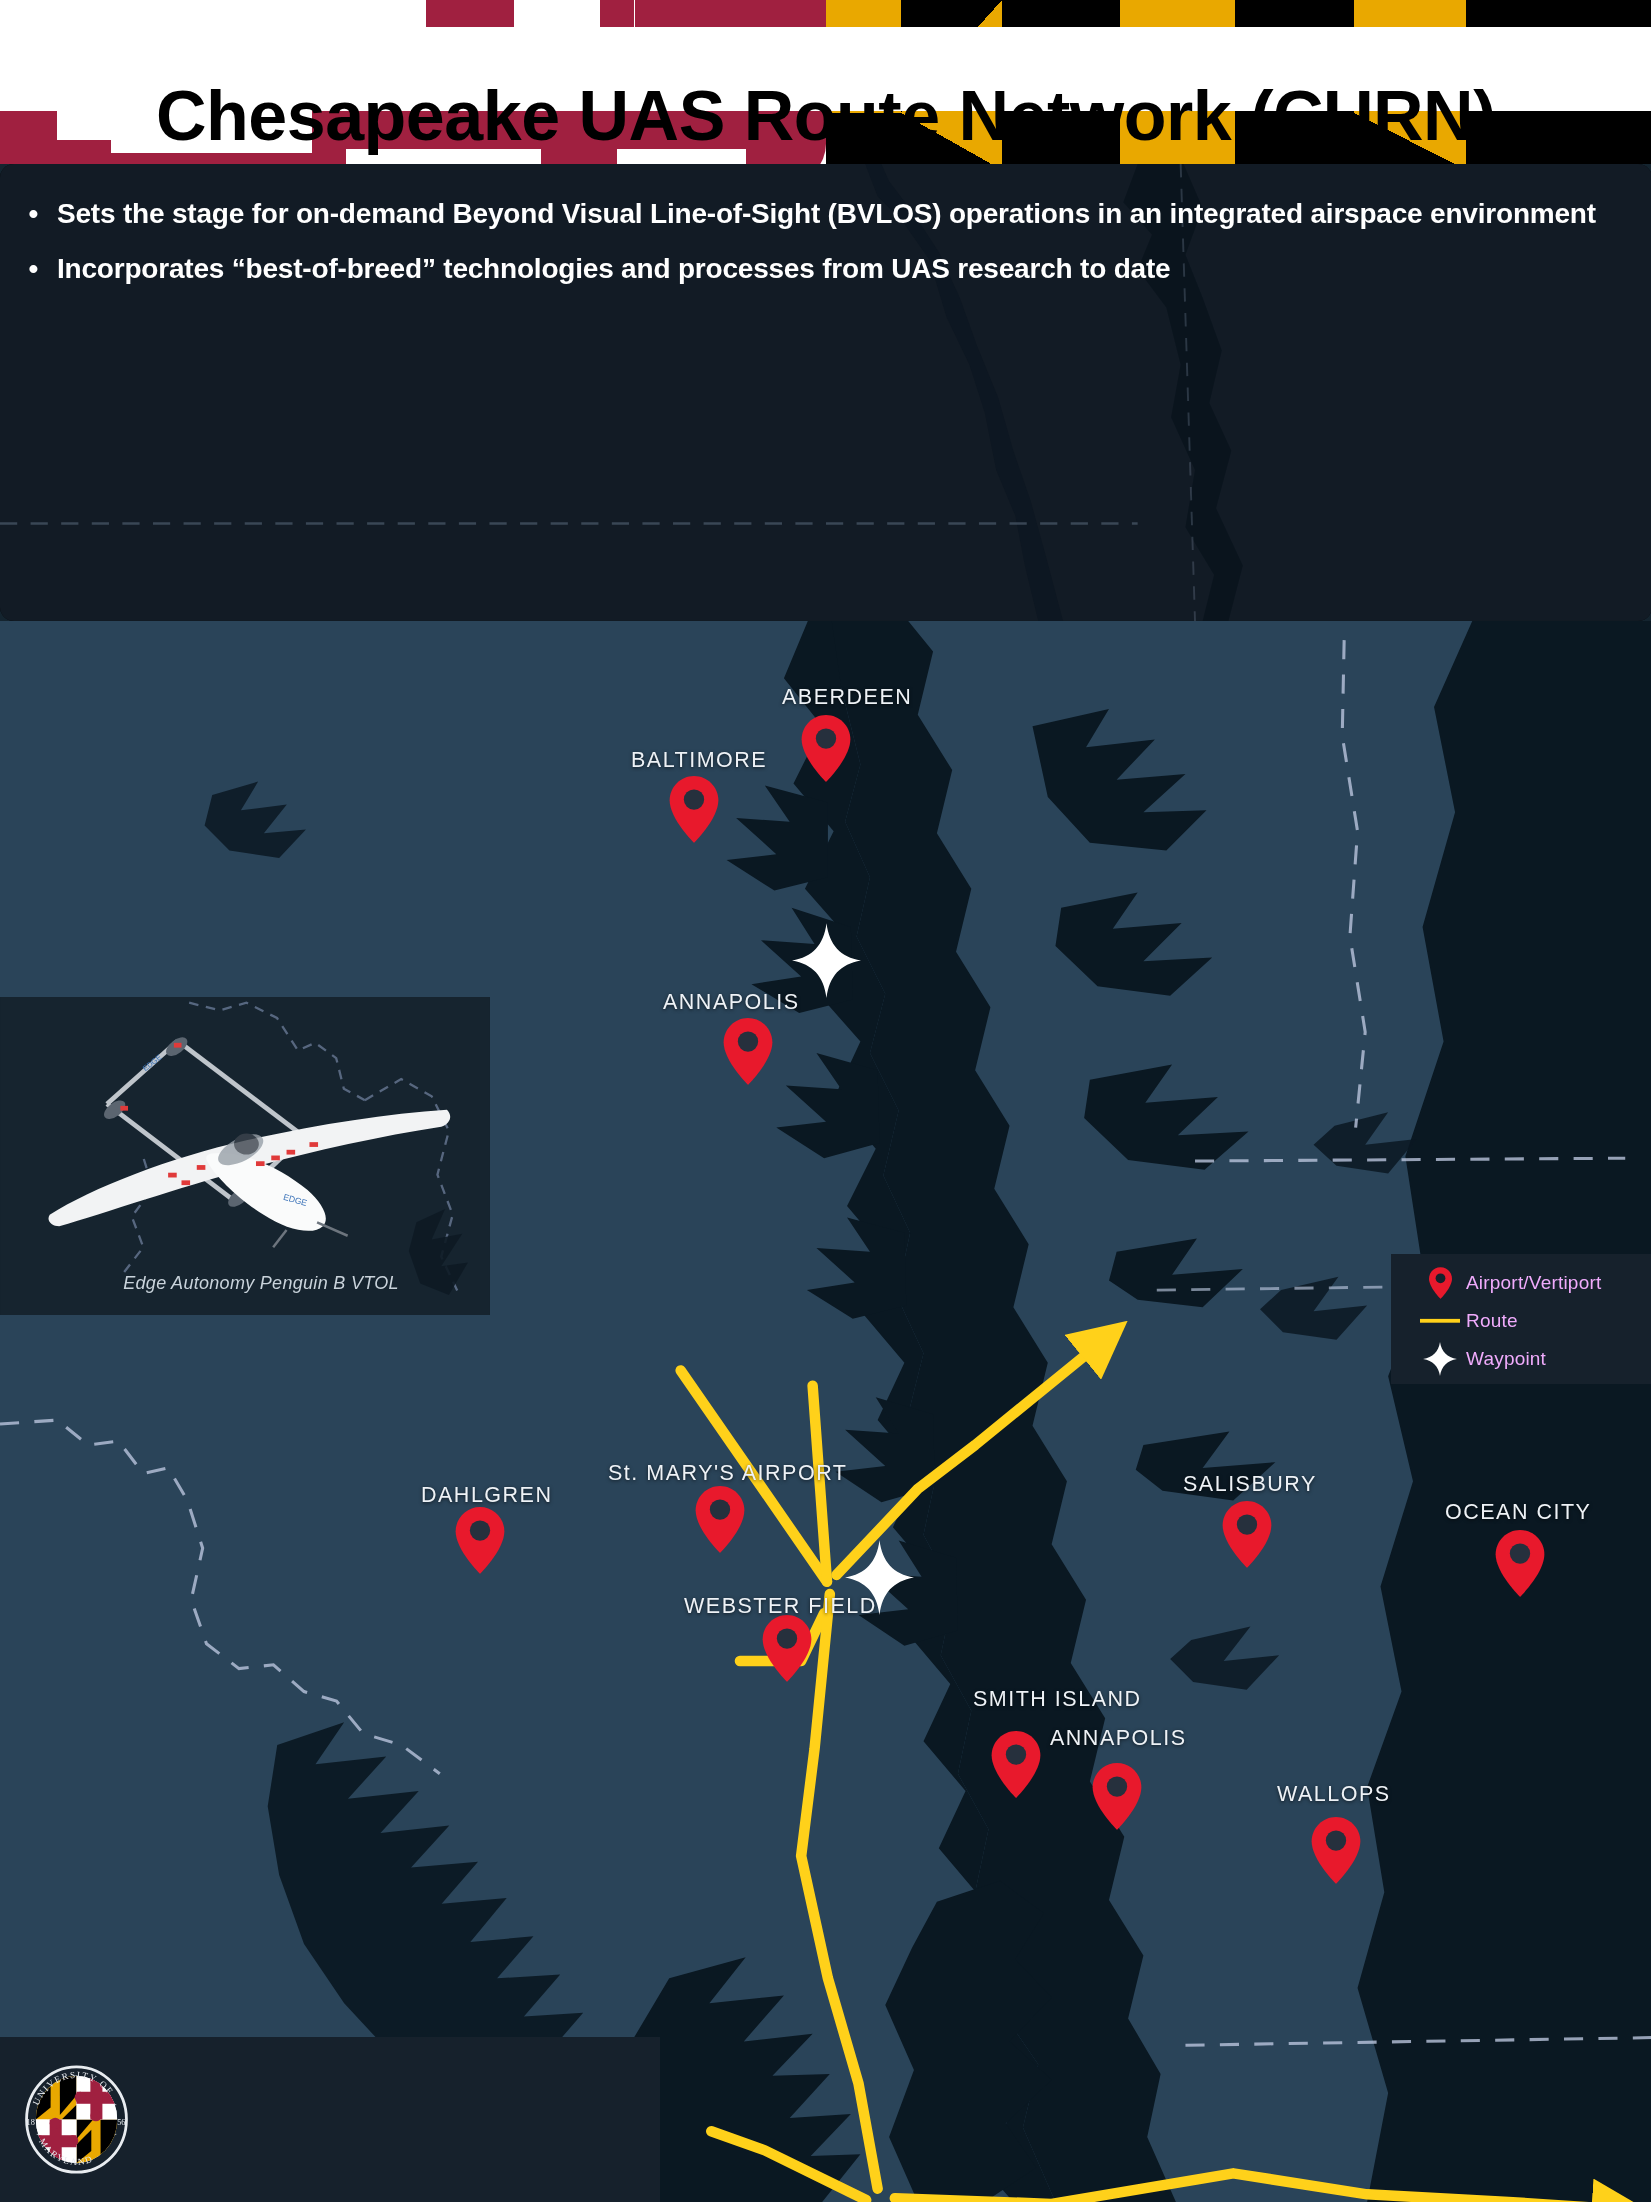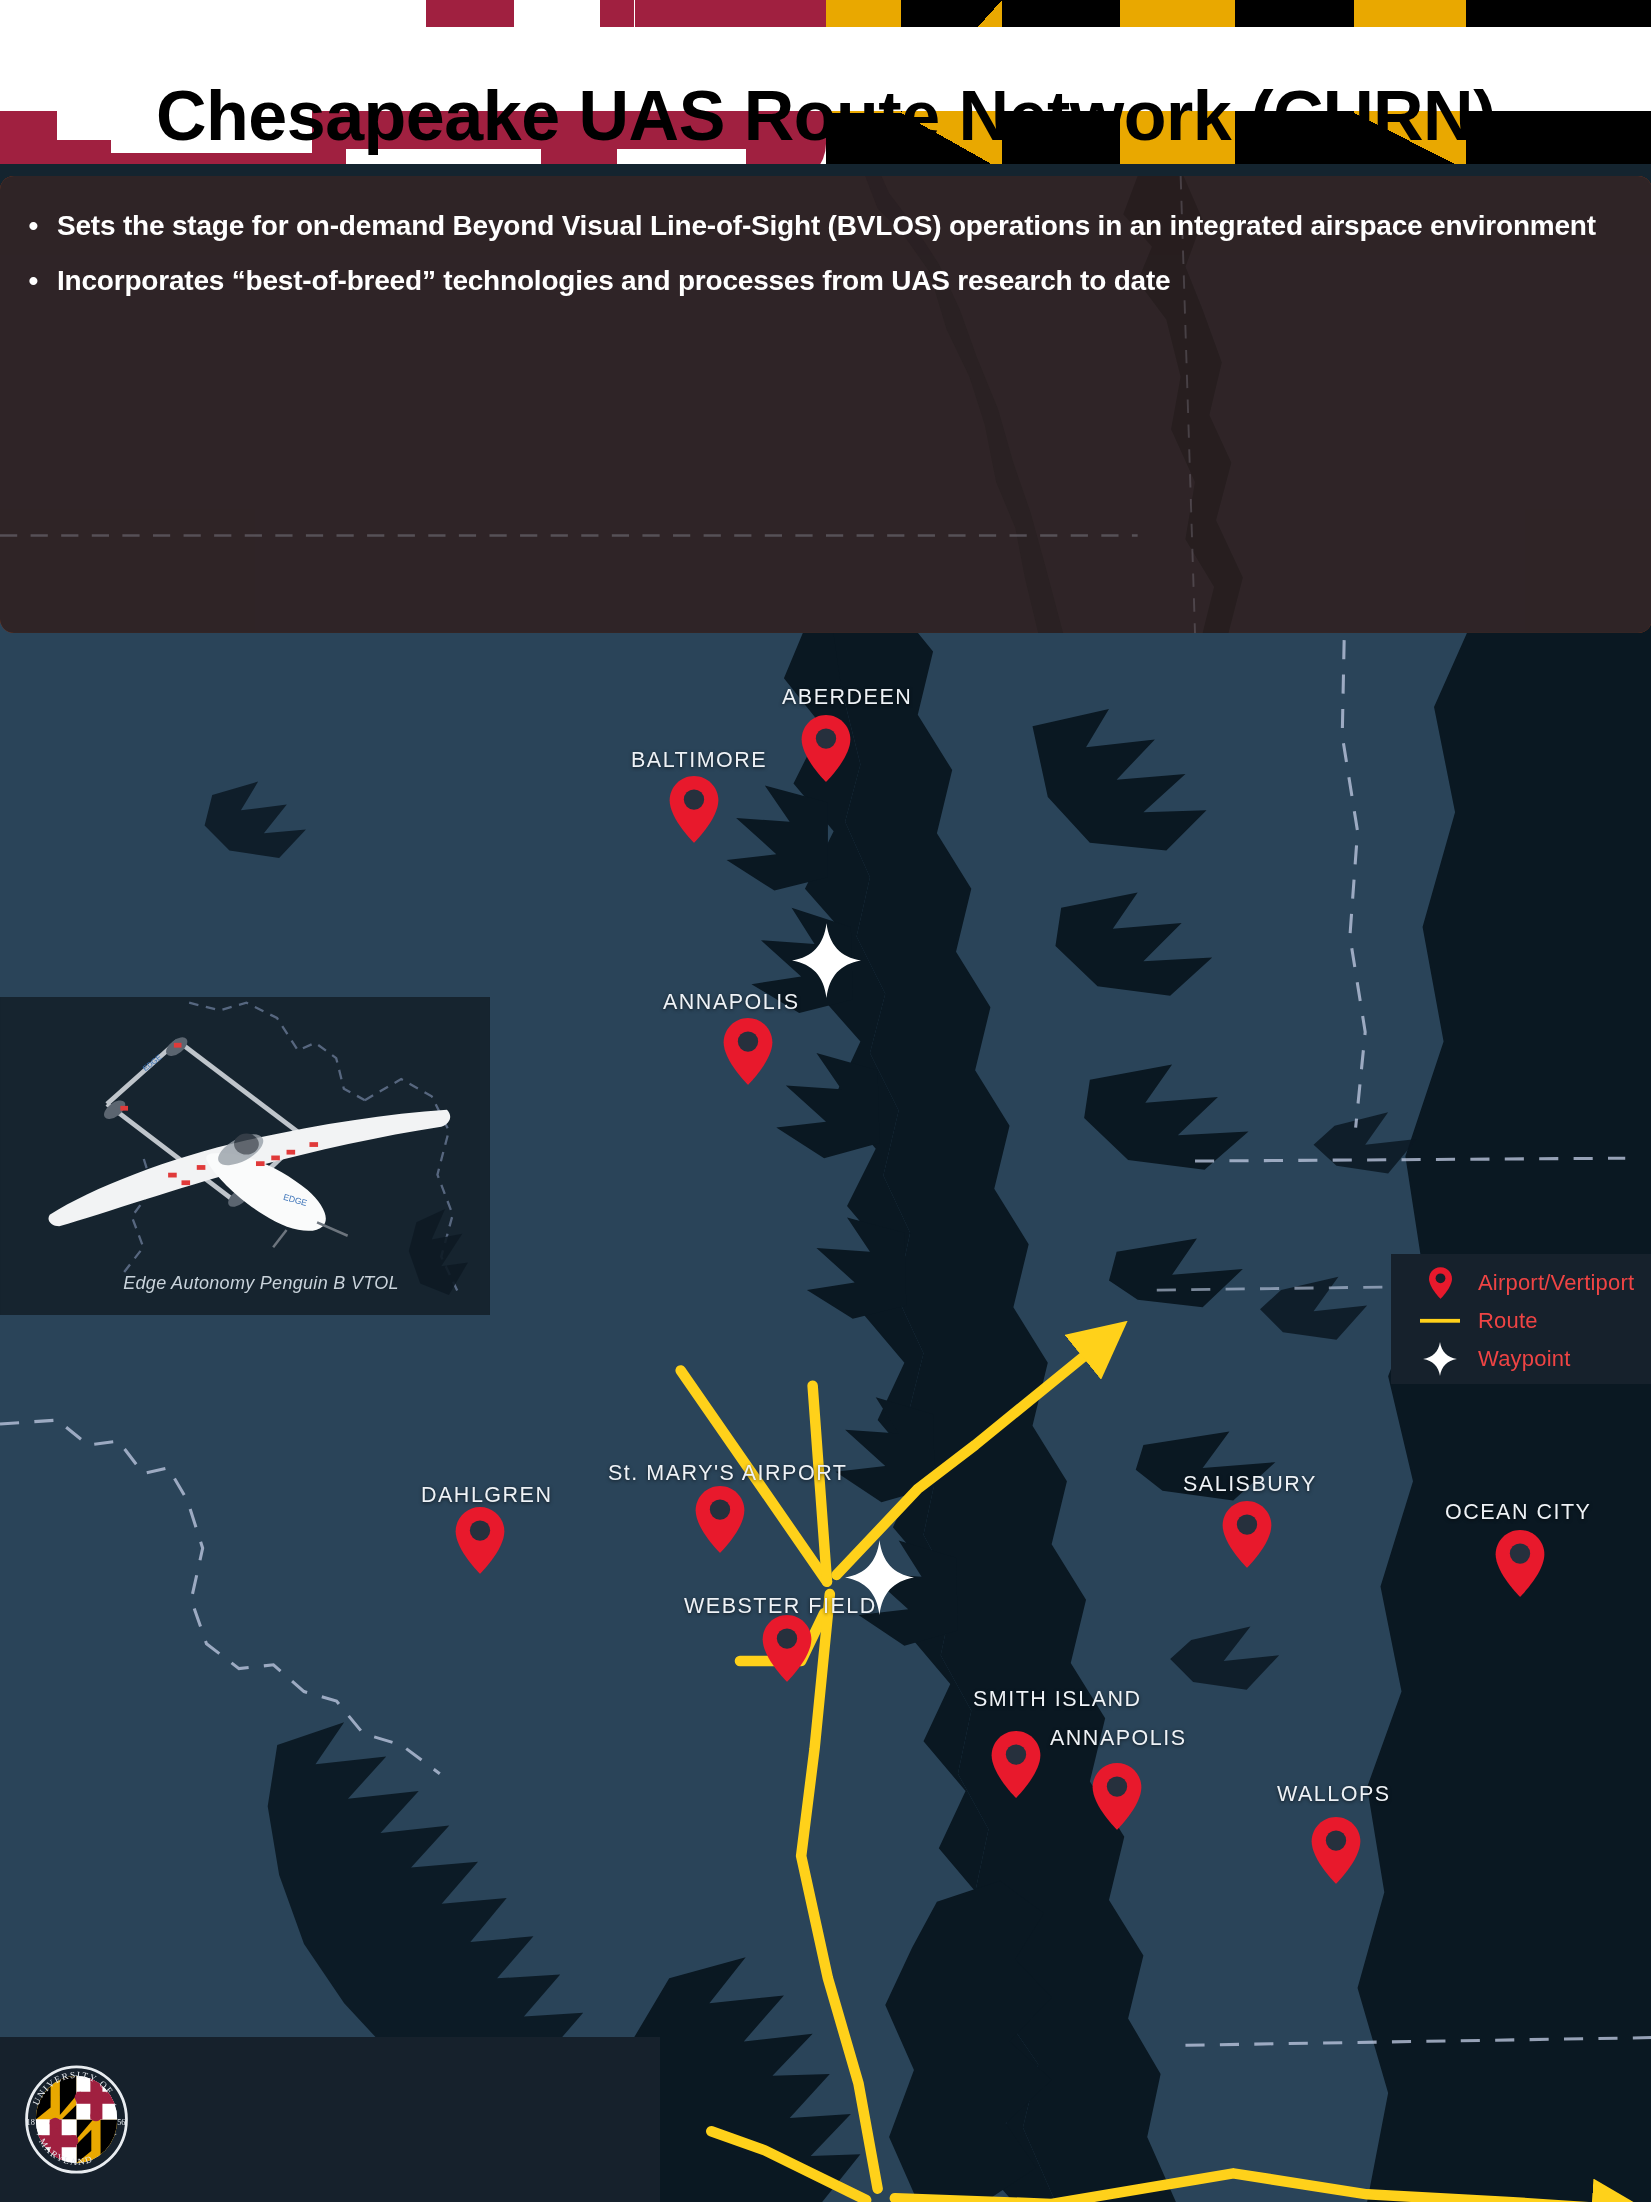--- a/index.html
+++ b/index.html
@@ -21,22 +21,22 @@
   .gk.d2{background:linear-gradient(to bottom right,#000 0 50%,#E9A800 50% 100%);}
   .gk.d4{background:linear-gradient(to top right,#000 0 50%,#E9A800 50% 100%);}
 
   #titlestripe{position:absolute;left:0;top:27px;width:1652px;height:84px;background:#fff;z-index:5;}
   #title{position:absolute;left:0;top:27px;width:1652px;height:84px;z-index:6;
     display:flex;align-items:center;justify-content:center;
     font-family:"Liberation Sans",sans-serif;font-weight:bold;font-size:70px;
     color:#000;letter-spacing:-0.5px;white-space:nowrap;}
 
   
-  #bullets{position:absolute;left:0;top:176px;width:1652px;height:457px;
-    background:#c2410c;z-index:4;padding:0;box-sizing:border-box;overflow:hidden;border-radius:14px;}
+  #bullets{position:absolute;left:0;top:164px;width:1652px;height:457px;
+    background:#000000;z-index:4;padding:0;box-sizing:border-box;overflow:hidden;border-radius:14px;}
   #bullets .bgstreak{position:absolute;inset:0;opacity:.85;}
   .blist{position:relative;margin:0;padding:23px 17px 0 21px;list-style:none;z-index:2;}
   .bitem{position:relative;display:block;color:#fff;
     font-family:"Liberation Sans",sans-serif;font-weight:bold;
     font-size:28px;line-height:1.95;padding-left:36px;letter-spacing:-0.2px;}
   .bitem::before{content:"\2022";position:absolute;left:7.6px;top:0;font-size:28px;color:#fff;}
 
   
   #map{position:absolute;left:0;top:621px;width:1652px;height:1581px;overflow:hidden;background:#2A4459;}
   #mapsvg{position:absolute;left:0;top:0;width:1652px;height:1581px;}
@@ -48,22 +48,22 @@
     text-shadow:0 1px 3.8px rgba(0,0,0,.65);}
 
   
   .wp{position:absolute;width:69px;height:75px;z-index:32;}
 
   
   #legend{position:absolute;left:1391px;top:633px;width:261px;height:130px;
     background:#16212c;z-index:60;padding:9.6px 0 0 27px;box-sizing:border-box;}
   .lrow{display:flex;align-items:center;height:38px;}
   .lswatch{width:44px;display:flex;justify-content:center;align-items:center;}
-  .ltext{color:#ef4444;font-size:22px;font-family:"Liberation Sans",sans-serif;
-    letter-spacing:0.2px;margin-left:16px;}
+  .ltext{color:#f0abfc;font-size:19px;font-family:"Liberation Sans",sans-serif;
+    letter-spacing:0.2px;margin-left:4px;}
 
   
   #inset{position:absolute;left:0;top:997px;width:490px;height:318px;z-index:40;
     background:#16242f;overflow:hidden;}
   #insetcap{position:absolute;left:0;bottom:21px;width:490px;text-align:center;
     color:#c9d3db;font-style:italic;font-size:18px;font-family:"Liberation Sans",sans-serif;
     letter-spacing:0.3px;z-index:42;margin-left:16px;}
 
   
   #logo{position:absolute;left:0;top:2037px;width:660px;height:165px;

